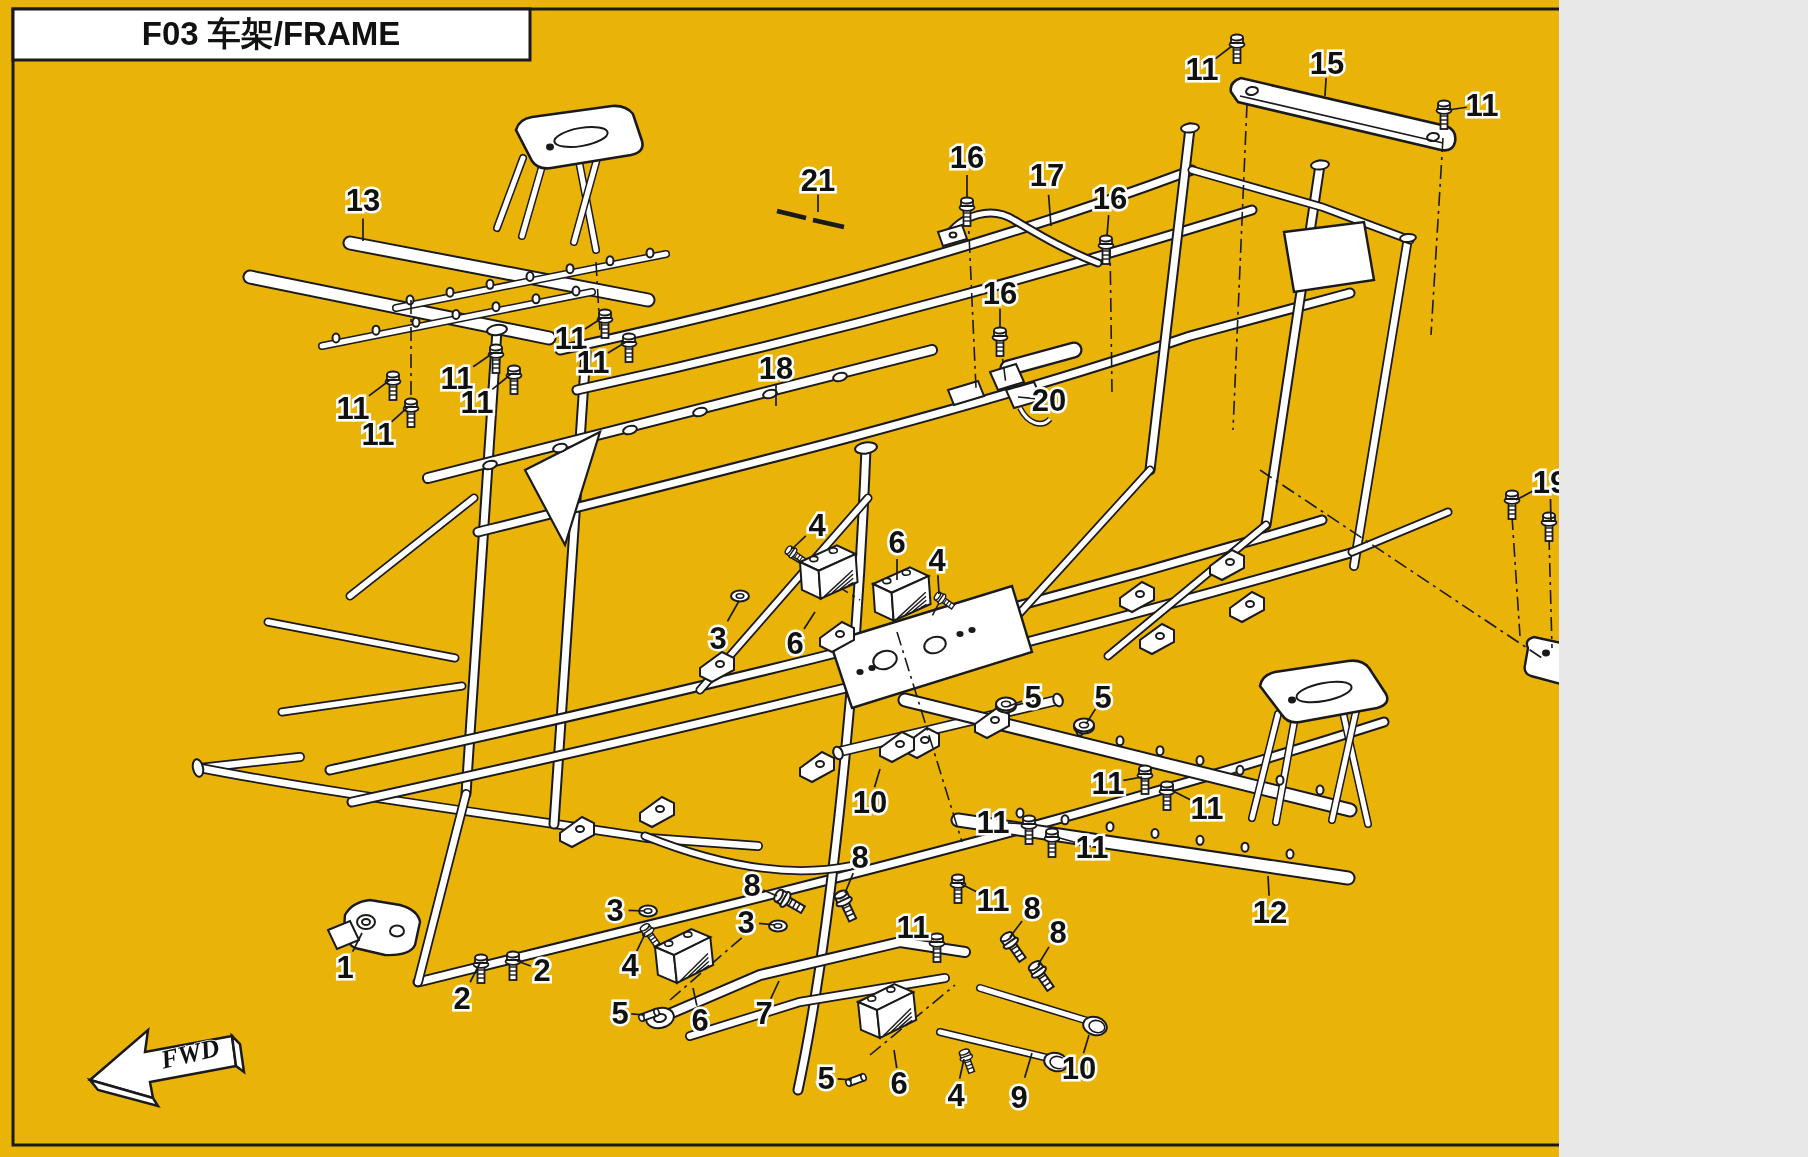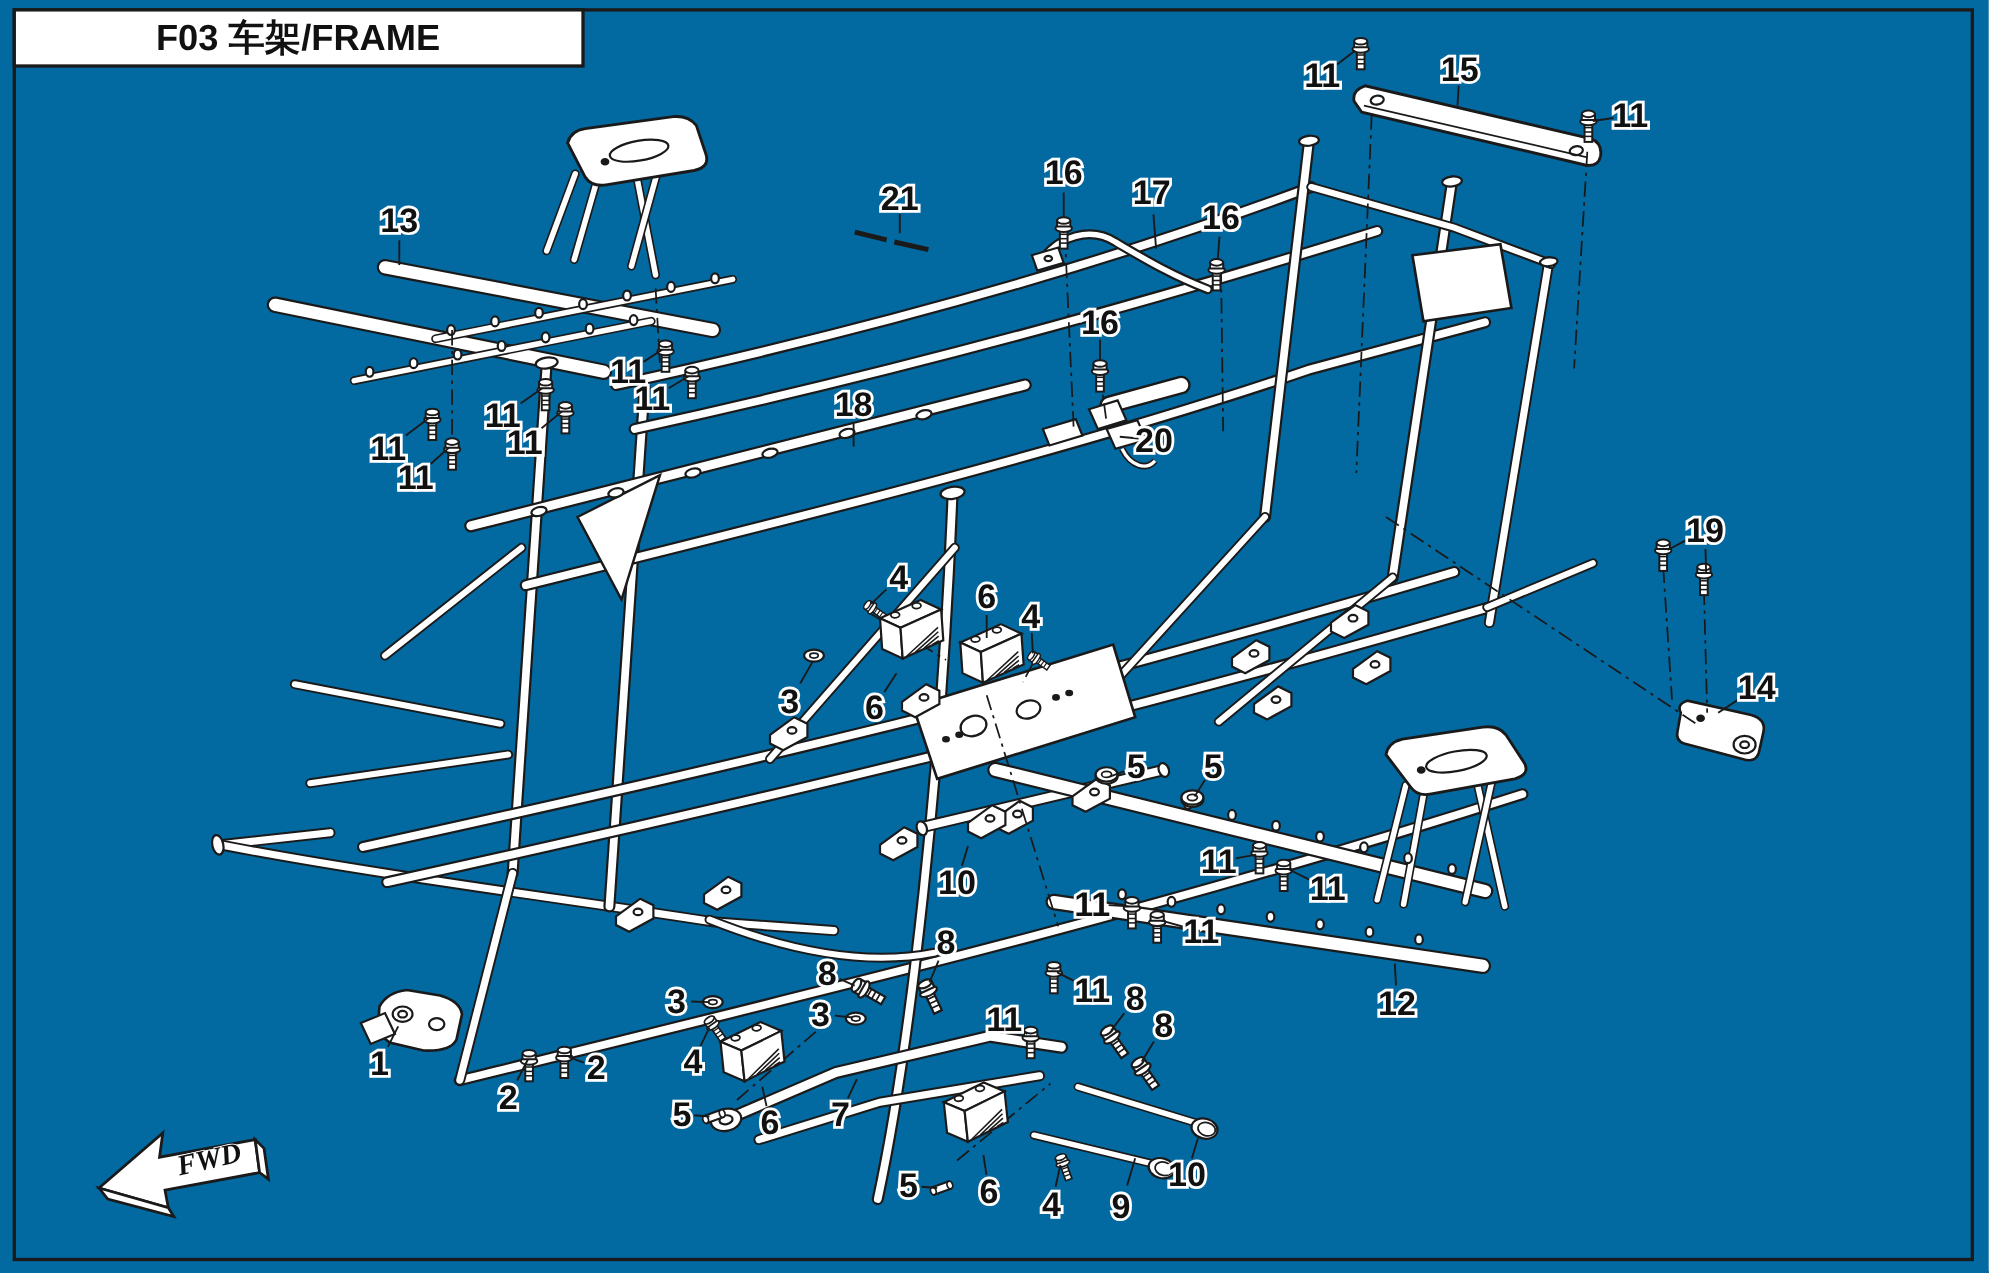--- a/index.html
+++ b/index.html
@@ -1,16 +1,16 @@
 <!DOCTYPE html>
 <html><head>
 <meta charset="utf-8">
 <style>
   html,body{margin:0;padding:0;background:#e8e8e8;}
-  #page{position:relative;width:1808px;height:1157px;background:#0369a1;overflow:hidden;
+  #page{position:relative;width:1559px;height:1157px;background:#eab308;overflow:hidden;
         font-family:"Liberation Sans","DejaVu Sans",sans-serif;}
   svg{position:absolute;left:0;top:0;}
   .co-label{font-family:"Liberation Sans","DejaVu Sans",sans-serif;font-weight:bold;font-size:31px;
             fill:#111;paint-order:stroke;stroke:#ffffff;stroke-width:5px;}
   .title-text{font-family:"Liberation Sans","DejaVu Sans",sans-serif;font-weight:bold;font-size:33px;fill:#111;}
   .fwd-text{font-family:"Liberation Serif","DejaVu Serif",serif;font-weight:bold;font-style:italic;
             font-size:26px;fill:#111;paint-order:stroke;stroke:#fff;stroke-width:1.5px;}
 </style>
 </head>
 <body>

